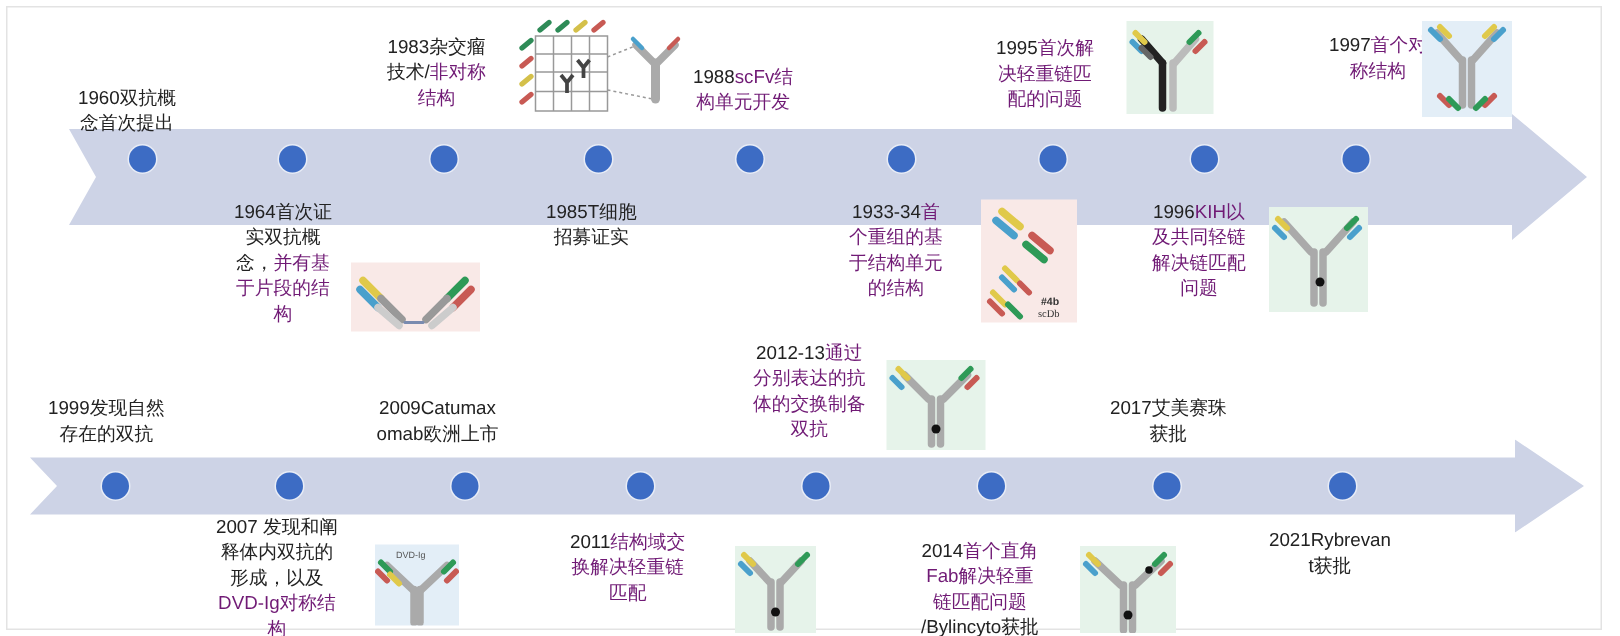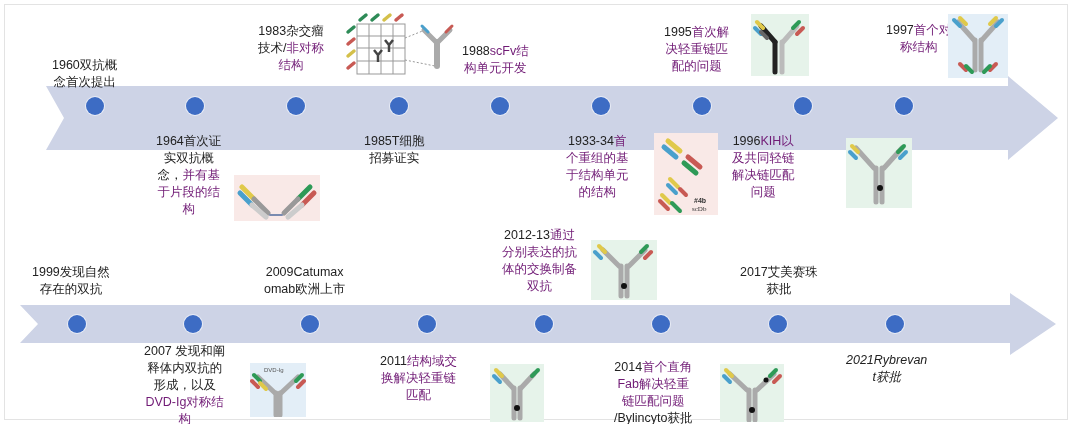--- a/index.html
+++ b/index.html
@@ -67,21 +67,21 @@
 <div class="lbl" style="left:364px;top:133px;">
   <div>1985T细胞</div>
   <div>招募证实</div>
 </div>
 <div class="lbl" style="left:566px;top:133px;">
   <div>1933-34<span class="r">首</span></div>
   <div><span class="r">个重组的基</span></div>
   <div><span class="r">于结构单元</span></div>
   <div><span class="r">的结构</span></div>
 </div>
-<div class="lbl" style="left:732px;top:133px;">
+<div class="lbl" style="left:768px;top:133px;">
   <div>1996<span class="r">KIH以</span></div>
   <div><span class="r">及共同轻链</span></div>
   <div><span class="r">解决链匹配</span></div>
   <div><span class="r">问题</span></div>
 </div>
 
 <div class="pic" style="left:340px;top:10px;">
   <svg width="120" height="66" viewBox="0 0 120 66">
     <g stroke="#999" stroke-width="1" fill="none">
       <rect x="17" y="14" width="48" height="50"></rect>
@@ -215,21 +215,21 @@
 <div class="dot" style="left:418px;top:315px;"></div>
 <div class="dot" style="left:535px;top:315px;"></div>
 <div class="dot" style="left:652px;top:315px;"></div>
 <div class="dot" style="left:769px;top:315px;"></div>
 <div class="dot" style="left:886px;top:315px;"></div>
 
 <div class="lbl" style="left:32px;top:264px;text-align:center;">
   <div><span>1999发现自然</span></div>
   <div><span>存在的双抗</span></div>
 </div>
-<div class="lbl" style="left:264px;top:264px;">
+<div class="lbl" style="left:251px;top:264px;">
   <div><span>2009Catumax</span></div>
   <div><span>omab欧洲上市</span></div>
 </div>
 <div class="lbl" style="left:502px;top:227px;">
   <div>2012-13<span class="r">通过</span></div>
   <div><span class="r">分别表达的抗</span></div>
   <div><span class="r">体的交换制备</span></div>
   <div><span class="r">双抗</span></div>
 </div>
 <div class="lbl" style="left:740px;top:264px;">
@@ -248,21 +248,21 @@
   <div>2011<span class="r">结构域交</span></div>
   <div><span class="r">换解决轻重链</span></div>
   <div><span class="r">匹配</span></div>
 </div>
 <div class="lbl" style="left:614px;top:359px;">
   <div>2014<span class="r">首个直角</span></div>
   <div><span class="r">Fab解决轻重</span></div>
   <div><span class="r">链匹配问题</span></div>
   <div>/Bylincyto获批</div>
 </div>
-<div class="lbl" style="left:846px;top:352px;font-style:italic;">
+<div class="lbl" style="left:846px;top:352px;">
   <div><span>2021Rybrevan</span></div>
   <div><span>t获批</span></div>
 </div>
 
 <div class="pic" style="left:591px;top:240px;">
   <svg width="66" height="60" viewBox="0 0 66 60" style="background:#e6f3ea">
     <g stroke-linecap="round" fill="none">
       <line x1="12" y1="10" x2="28" y2="26" stroke="#aaa" stroke-width="5"></line>
       <line x1="54" y1="10" x2="38" y2="26" stroke="#aaa" stroke-width="5"></line>
       <line x1="30" y1="26" x2="30" y2="56" stroke="#aaa" stroke-width="5"></line>

